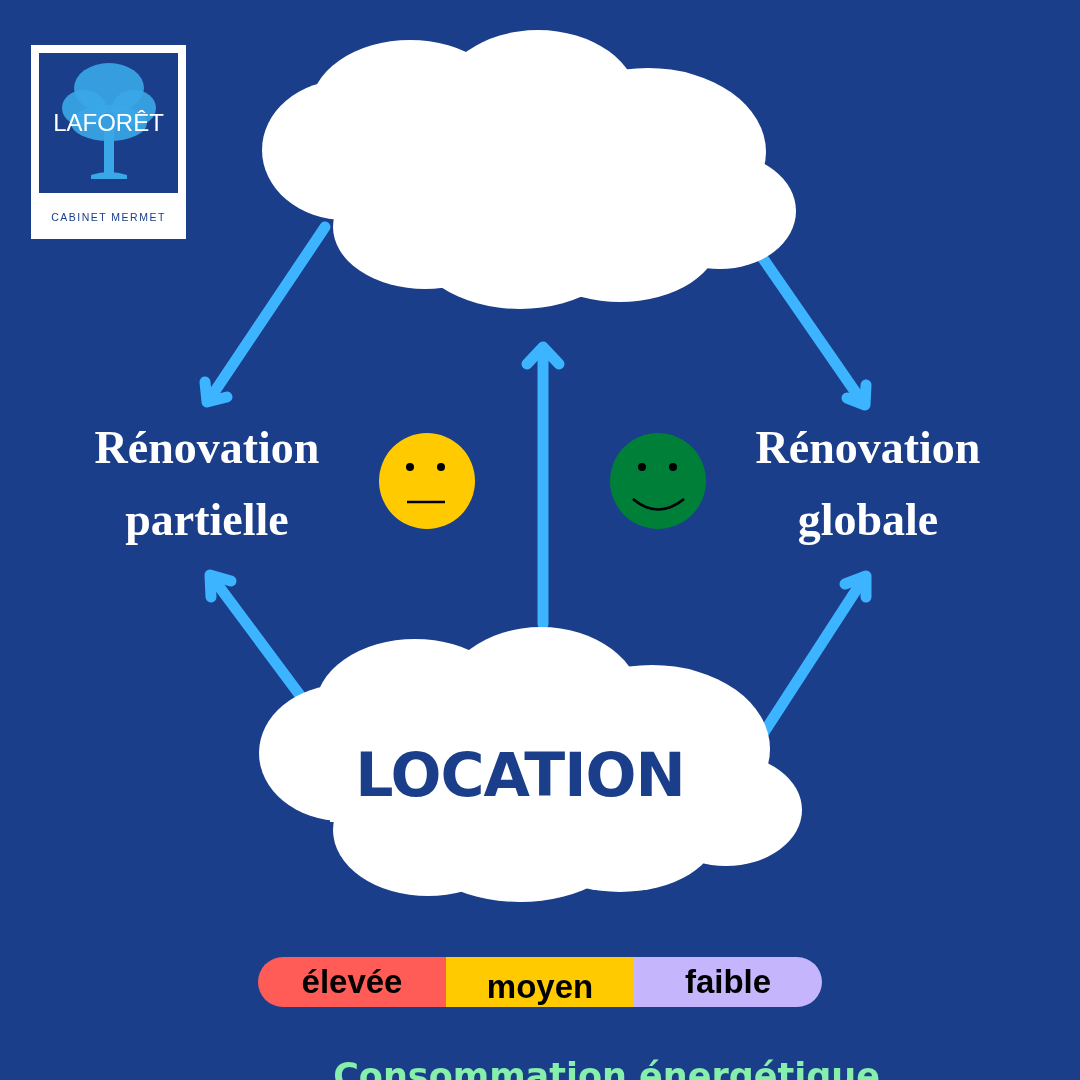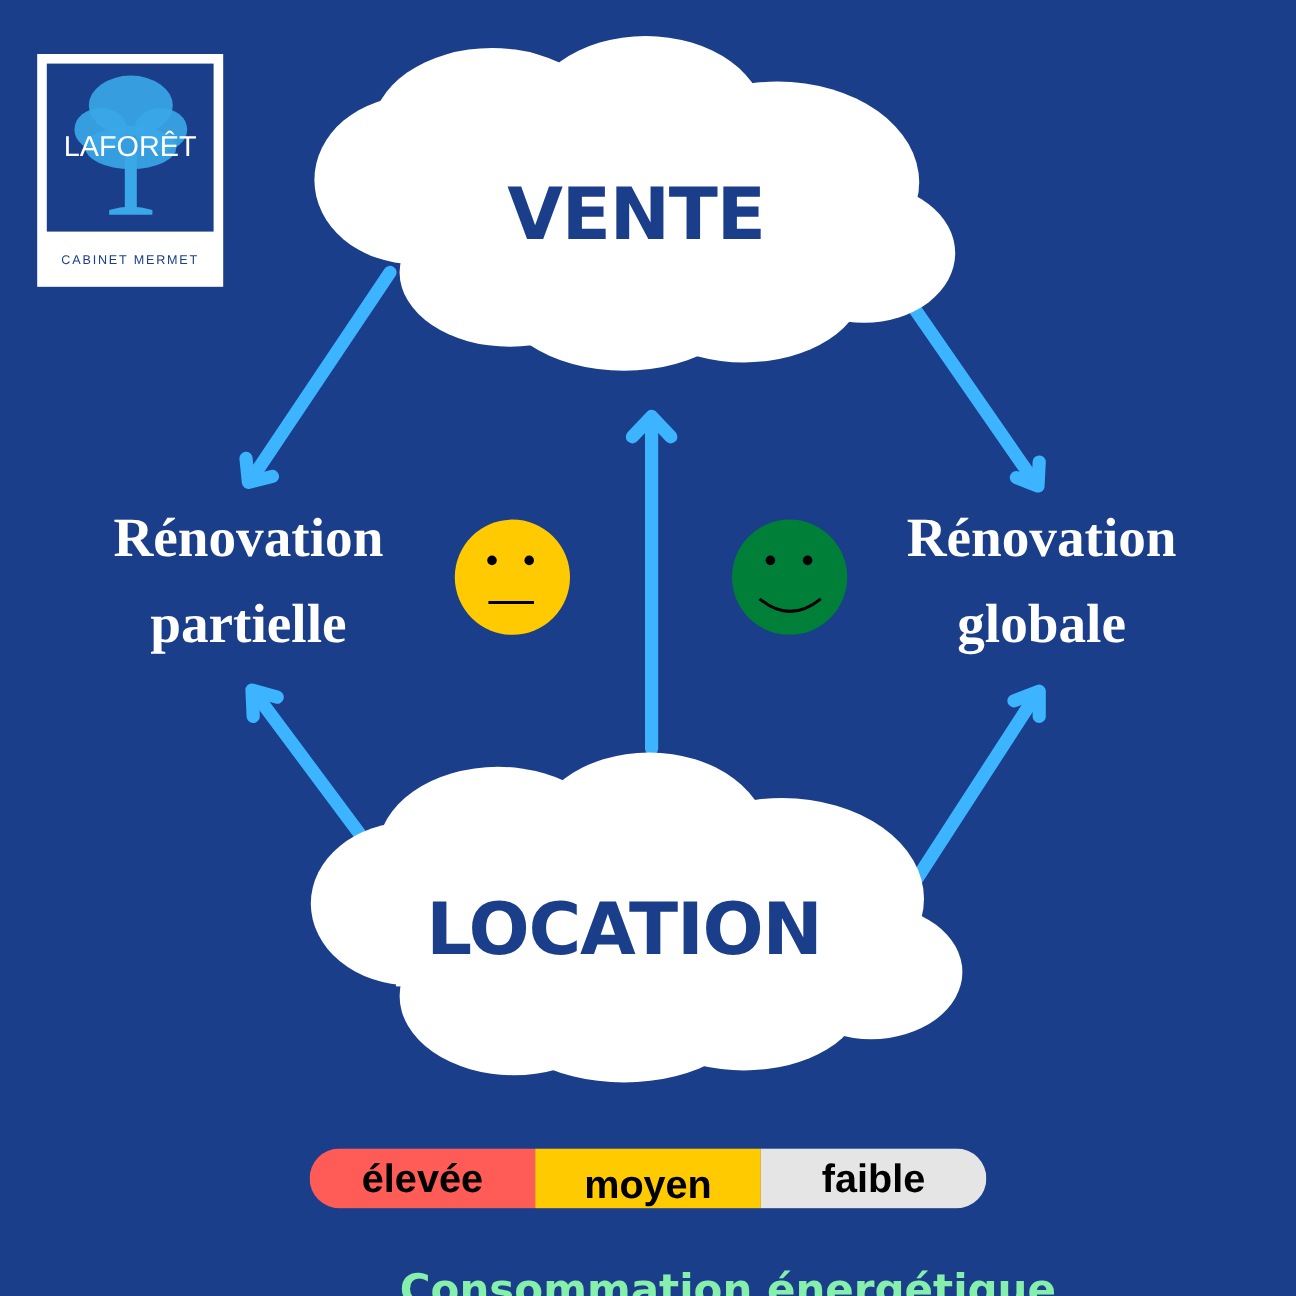--- a/index.html
+++ b/index.html
@@ -53,21 +53,21 @@
     .scale {
       position: absolute; left: 258px; top: 945px; width: 564px; height: 50px;
       border-radius: 25px; overflow: hidden; display: flex;
     }
     .seg {
       height: 50px; display: flex; align-items: center; justify-content: center;
       font-family: Liberation Sans, sans-serif; font-weight: 700; font-size: 33px; color: #000;
     }
     .seg-high { width: 188px; background: #ff5b57; }
     .seg-mid  { width: 188px; background: #ffcb00; padding-top: 10px; box-sizing: border-box; }
-    .seg-low  { width: 188px; background: #e5e5e5; }
+    .seg-low  { width: 188px; background: #c4b5fd; }
 
     .caption {
       position: absolute; left: 200px; top: 1012px; width: 680px; text-align: right;
       color: #86efac; font-family: "DejaVu Sans", sans-serif; font-weight: 700; font-size: 35px;
       white-space: nowrap;
       margin-top: 32px;
     }
   </style>
 </head>
 <body>
@@ -152,21 +152,20 @@
           <ellipse cx="70" cy="70" rx="38" ry="18" opacity="0.9"></ellipse>
           <rect x="65" y="75" width="10" height="45"></rect>
           <path d="M52 122 Q70 116 88 122 L88 126 L52 126 Z"></path>
         </g>
       </svg>
       <div class="logo-word">LAFORÊT</div>
     </div>
     <div class="logo-caption">CABINET MERMET</div>
   </div>
 
-  <div class="cloud-label vente">VENTE</div>
   <div class="cloud-label location">LOCATION</div>
 
   <div class="side-label left-label">
     <div>Rénovation</div>
     <div>partielle</div>
   </div>
   <div class="side-label right-label">
     <div>Rénovation</div>
     <div>globale</div>
   </div>

